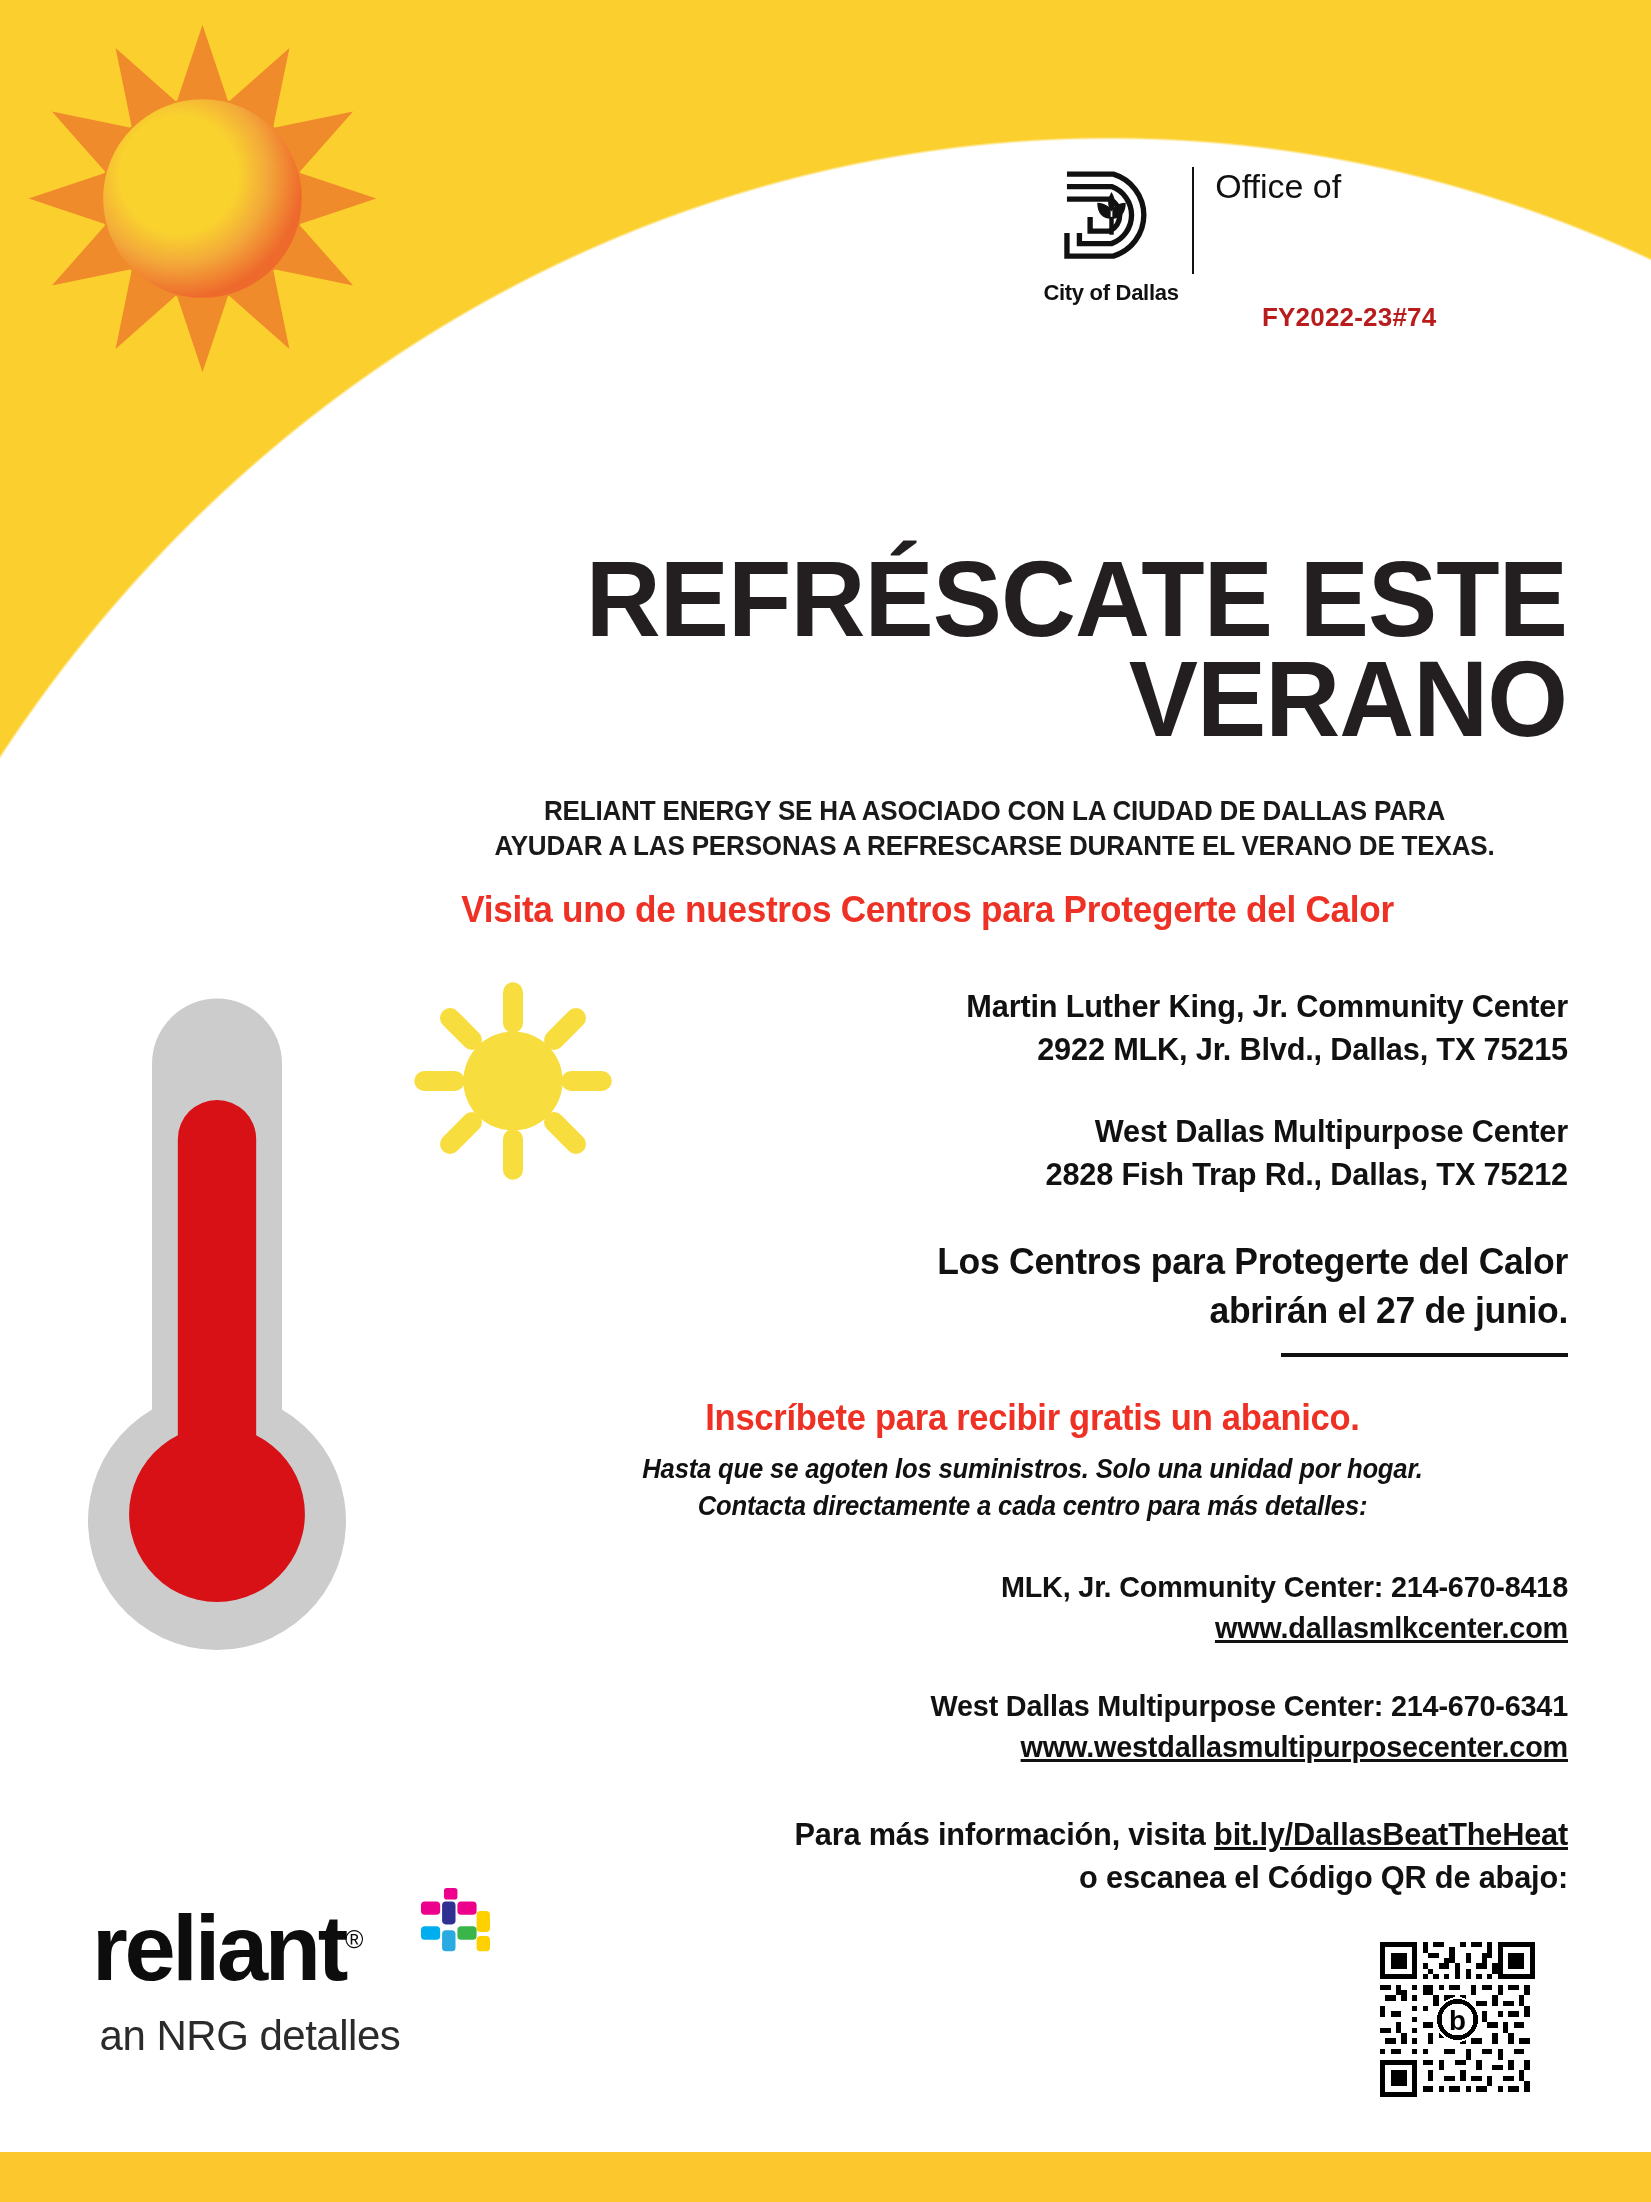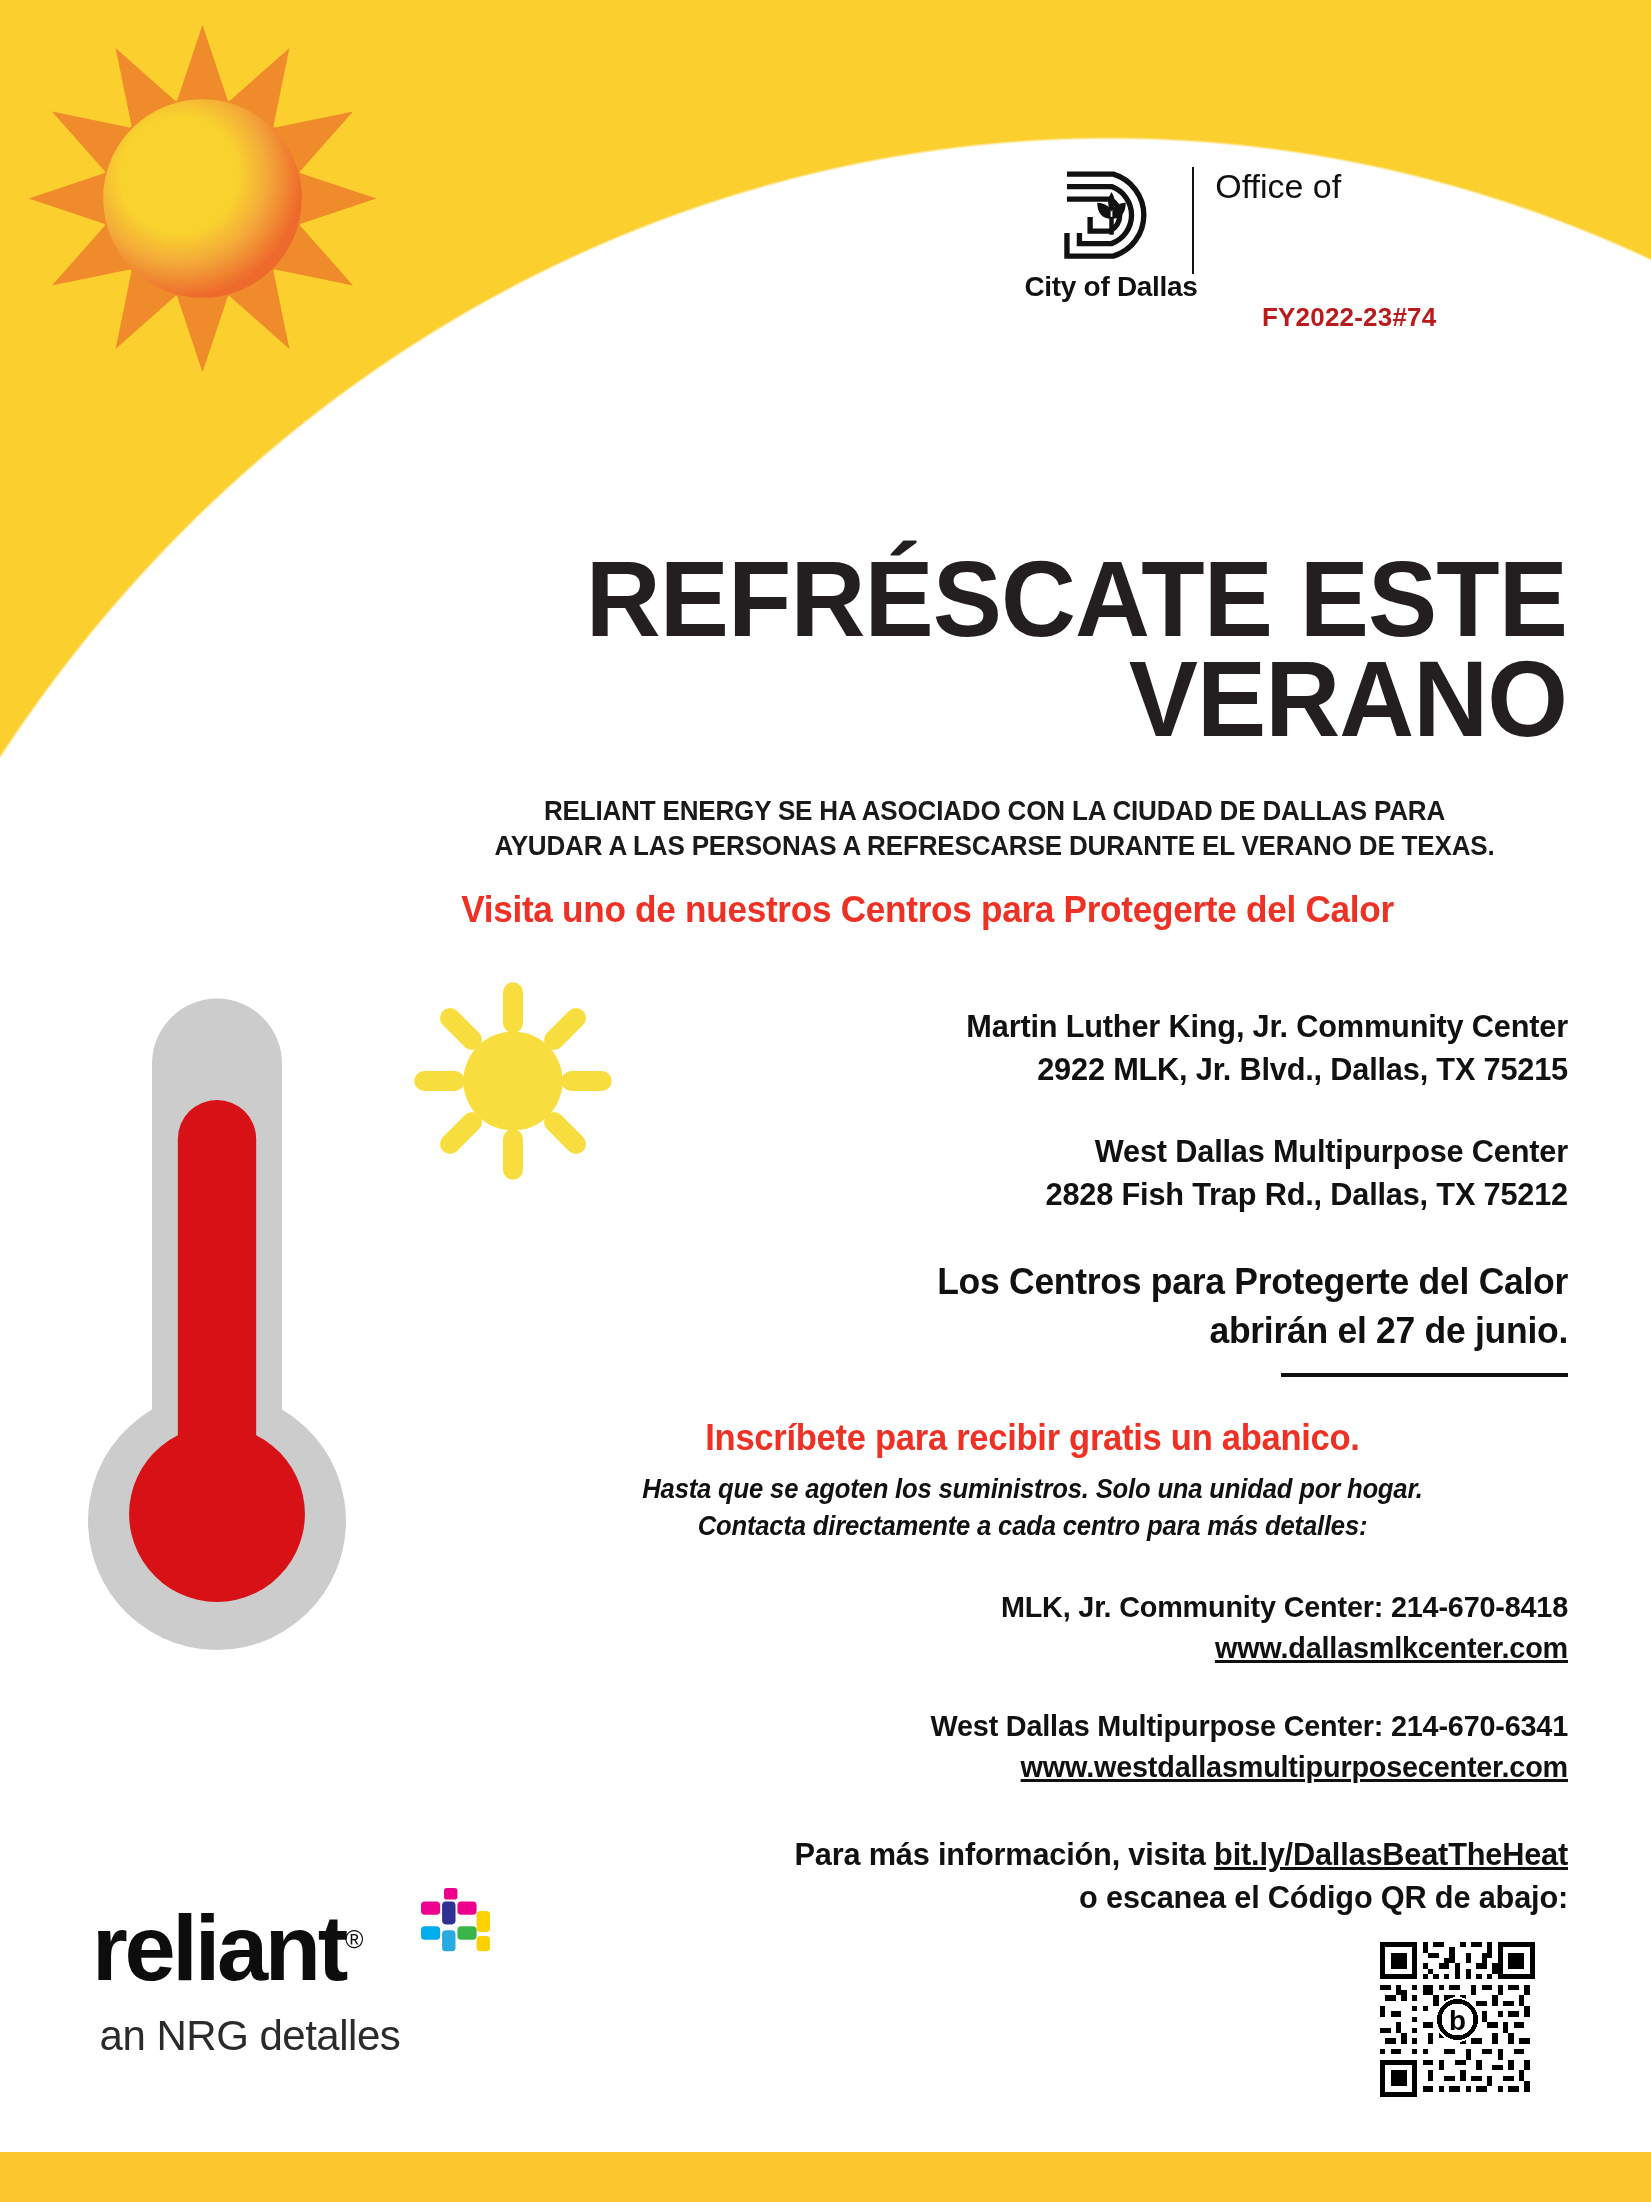--- a/index.html
+++ b/index.html
@@ -74,25 +74,25 @@
     display: flex;
     align-items: flex-start;
   }
   .dallas-mark {
     display: flex;
     flex-direction: column;
     align-items: center;
     width: 132px;
   }
   .dallas-mark-text {
-    font-size: 28px;
+    font-size: 22px;
     font-weight: bold;
     color: #111;
     letter-spacing: -0.3px;
-    margin-top: 6px;
+    margin-top: 15px;
     white-space: nowrap;
   }
   .logo-divider {
     width: 1.9px;
     background: #111;
     height: 107px;
     margin: 0 21px 0 15.3px;
   }
   .occ-text {
     display: flex;
@@ -179,21 +179,20 @@
   }
 
   
   .info-col {
     position: absolute;
     left: 497px;
     top: 985px;
     width: 1071px;
     text-align: right;
     color: #111;
-    margin-top: 20px;
   }
   .center-block {
     font-size: 32px;
     font-weight: bold;
     line-height: 1.33;
     letter-spacing: -0.2px;
     transform: scaleX(0.96);
     transform-origin: right top;
   }
   .center-block + .center-block { margin-top: 40px; }

